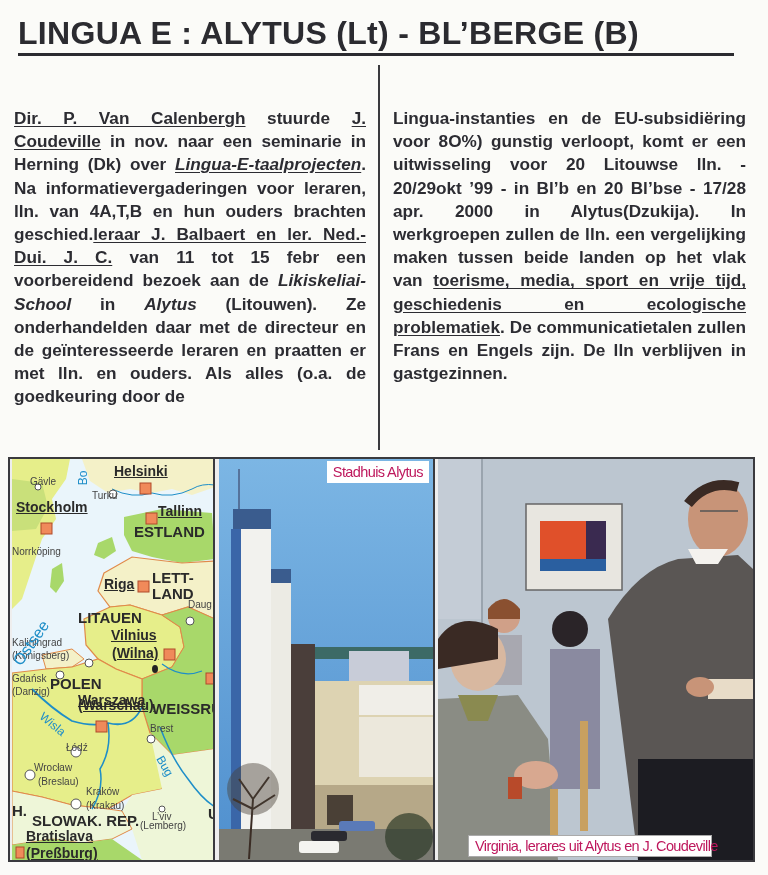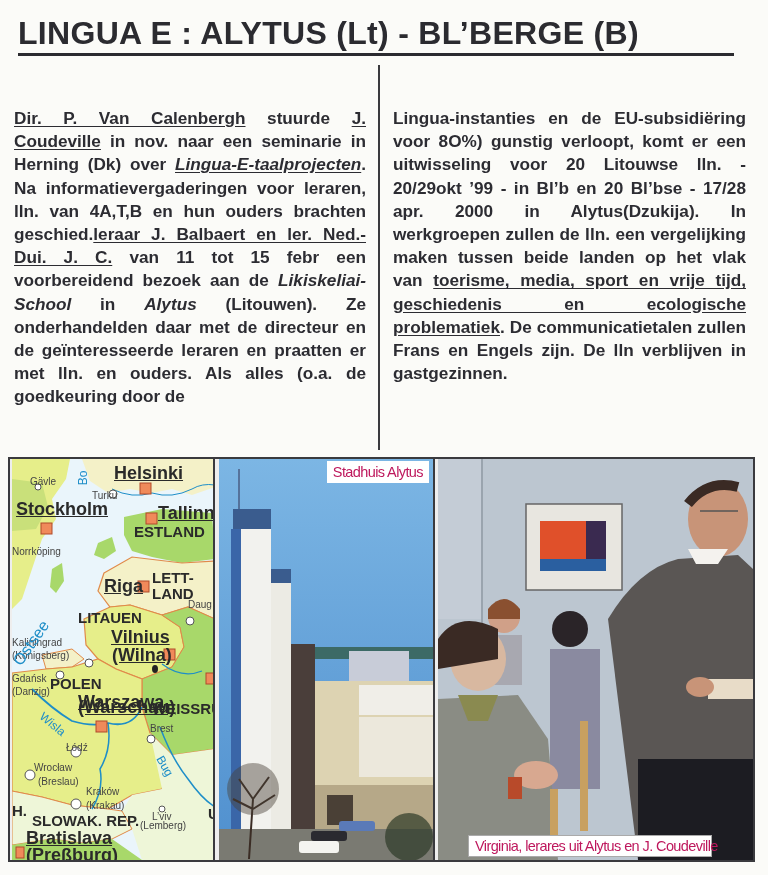--- a/index.html
+++ b/index.html
@@ -31,21 +31,21 @@
     position: absolute; left: 8px; top: 457px; width: 747px; height: 405px;
     border: 2px solid #3a3a3e; background: #eee;
   }
   .panel { position: absolute; top: 0; bottom: 0; overflow: hidden; }
   .map { left: 2px; width: 203px; background: #eaf5fb; border-right: 2px solid #3a3a3e; }
   .city { left: 209px; width: 216px; background: #6aa8dc; border-right: 2px solid #3a3a3e; }
   .people { left: 428px; width: 315px; background: #b8c2cc; }
 
   .map svg, .city svg, .people svg { position: absolute; left: 0; top: 0; }
   .mlabel { position: absolute; font-family: "Liberation Sans", sans-serif; color: #2a2a2a; white-space: nowrap; }
-  .mlabel.cap { font-weight: bold; font-size: 18px; text-decoration: underline; }
+  .mlabel.cap { font-weight: bold; font-size: 14px; text-decoration: underline; }
   .mlabel.country { font-weight: bold; font-size: 15px; }
   .mlabel.small { font-size: 10px; color: #444; }
   .mlabel.water { font-size: 12px; color: #1e8ec8; }
 
   .caption {
     position: absolute; background: #fff; font-family: "Liberation Sans", sans-serif;
     font-size: 14.5px; color: #be185d; letter-spacing: -0.6px; white-space: nowrap;
   }
   .cap-city { right: 4px; top: 2px; padding: 3px 6px; }
   .cap-people { left: 30px; bottom: 3px; padding: 2px 6px; width: 244px; border: 1px solid #aaa; }

